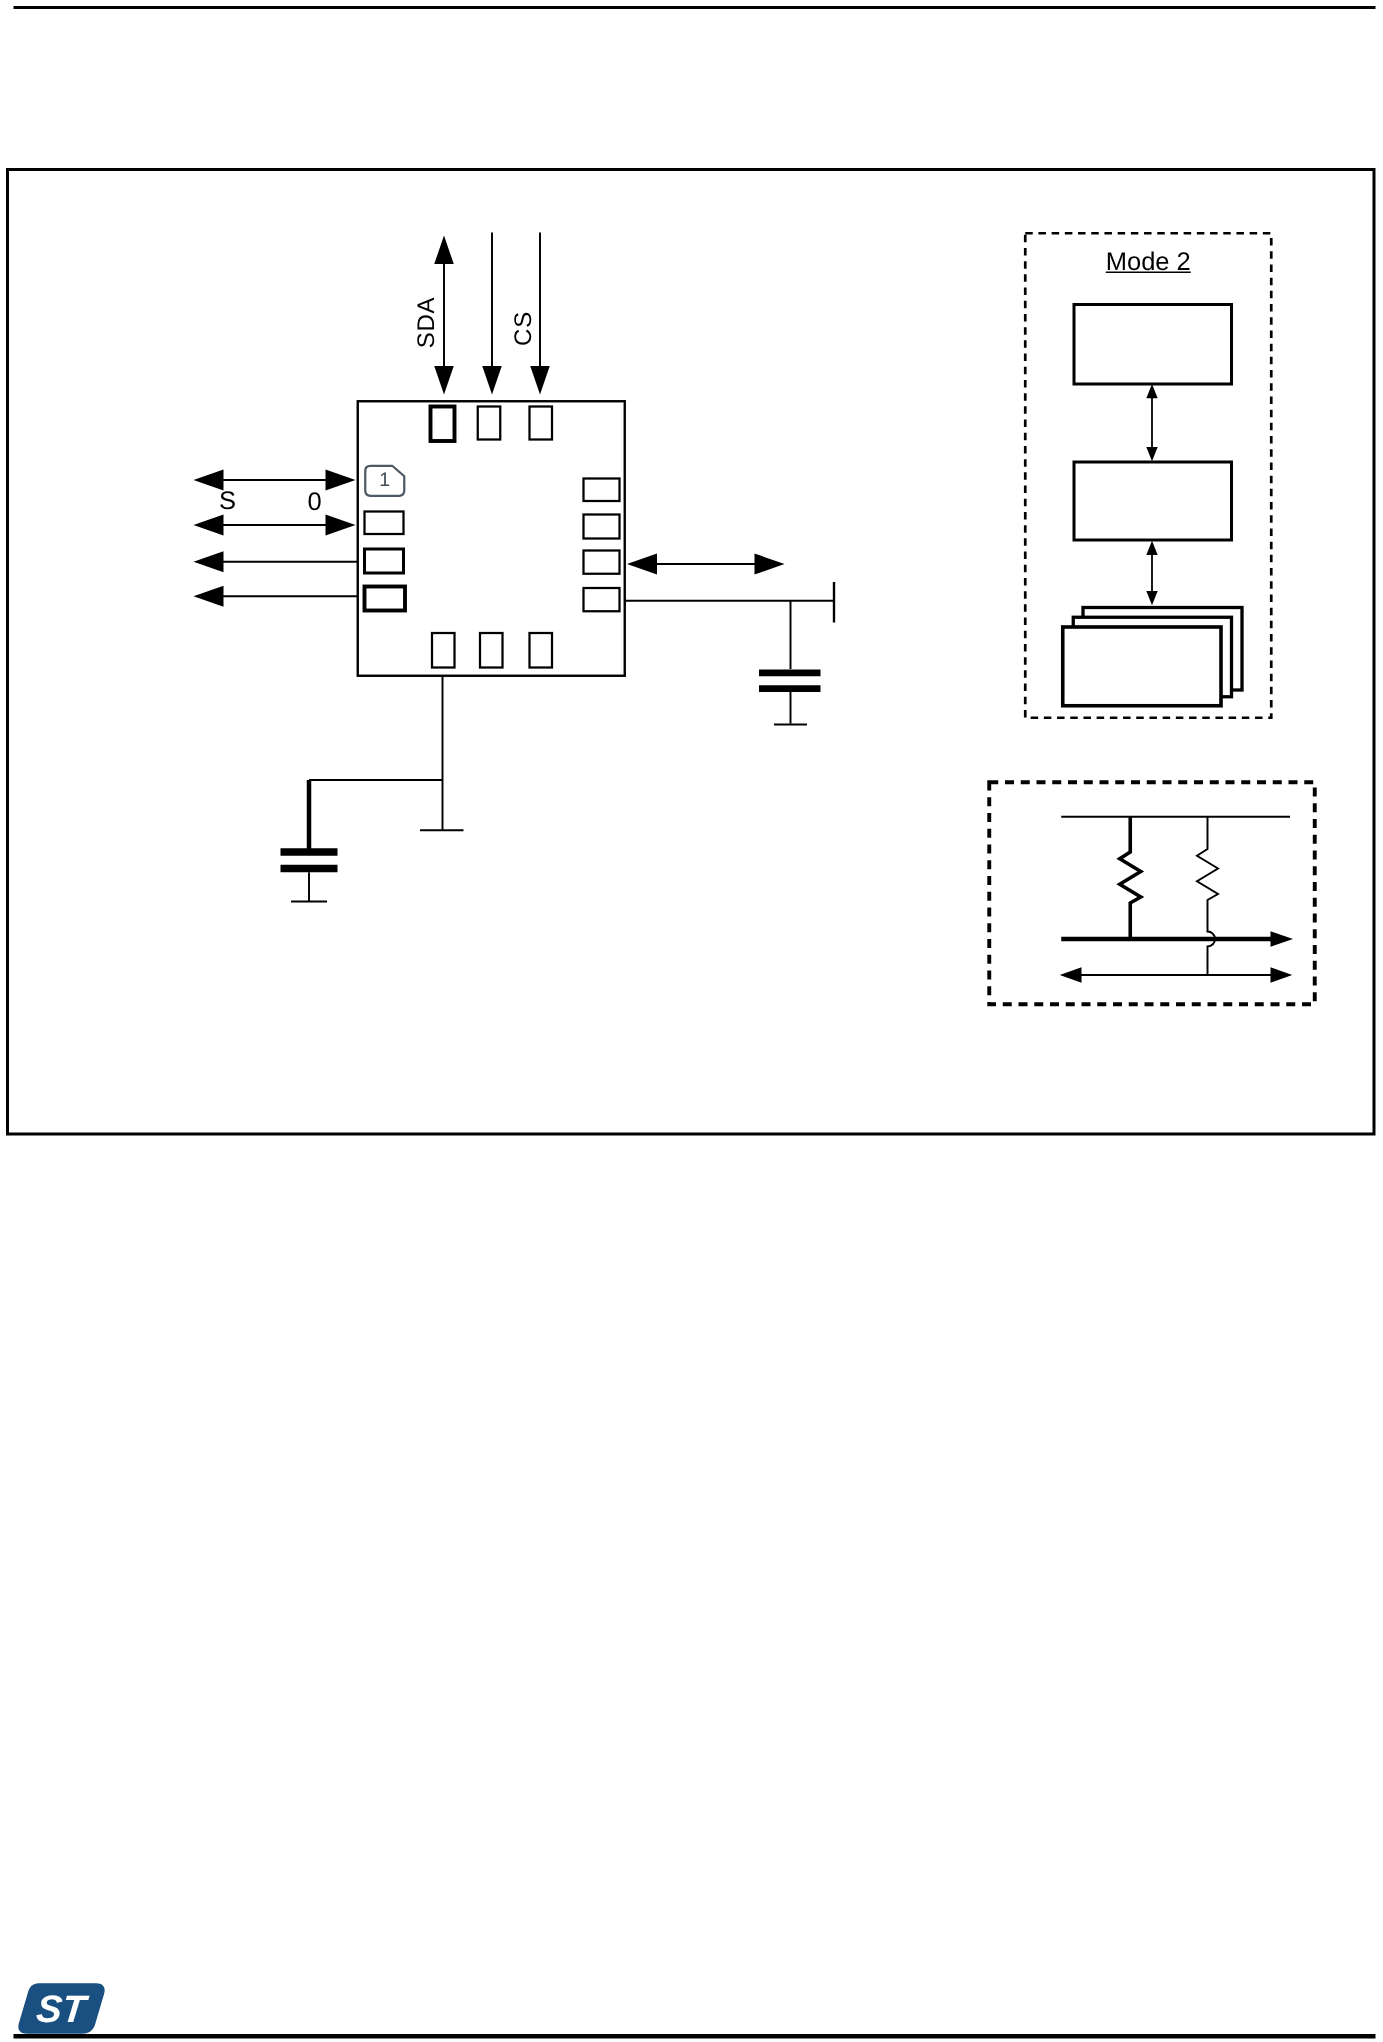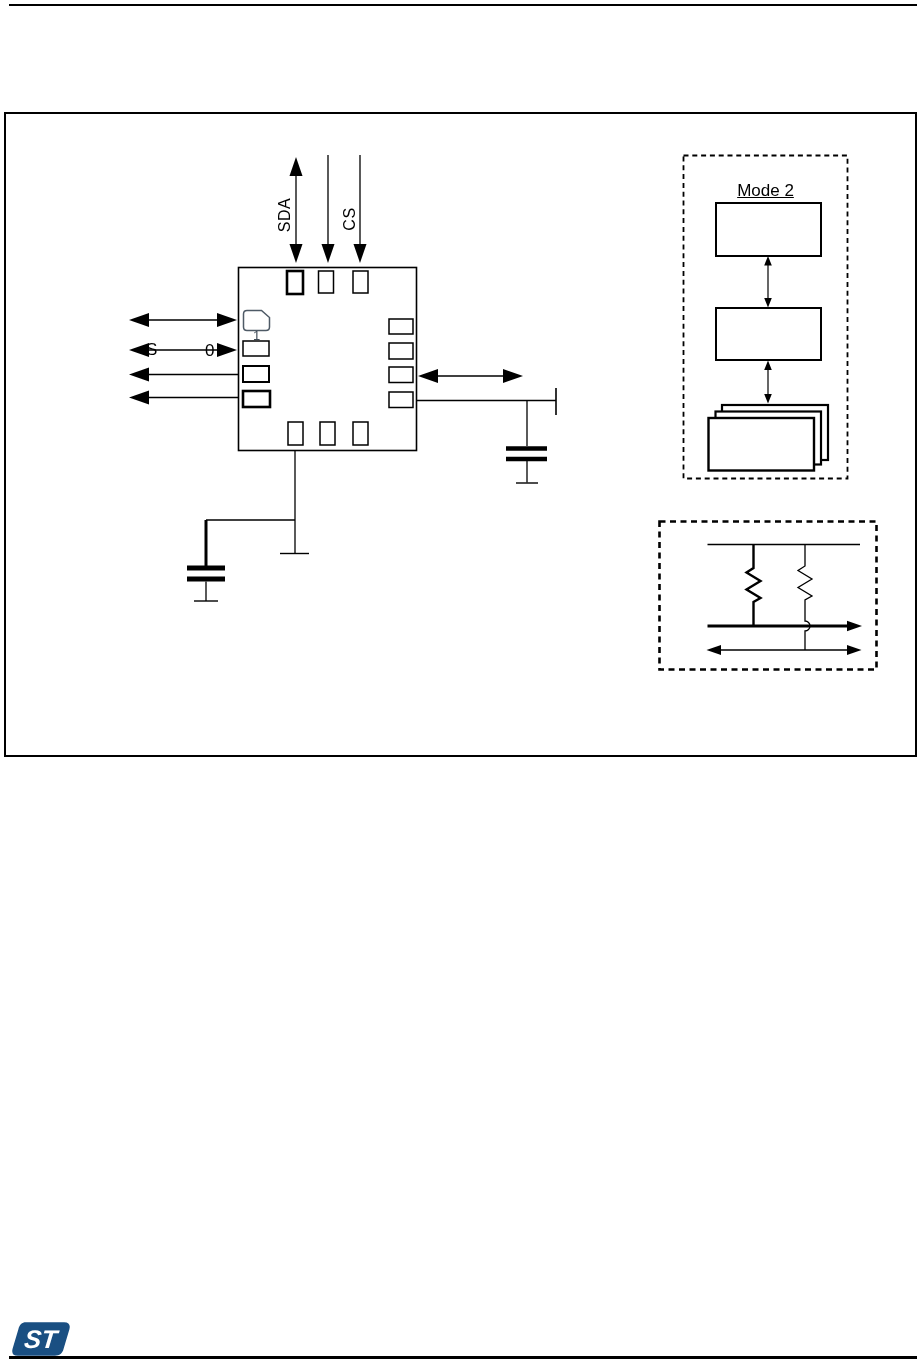--- a/index.html
+++ b/index.html
@@ -6,21 +6,21 @@
   .page{
     position:relative;width:922px;height:1361px;background:#ffffff;
     font-family:"Liberation Sans",sans-serif;color:#000;overflow:hidden;
   }
   .rule{position:absolute;background:#000;}
   .figure-frame{
     position:absolute;left:4px;top:112px;width:913px;height:645px;
     border:2px solid #000;box-sizing:border-box;background:#fff;
   }
   svg.schematic{position:absolute;left:0;top:0;z-index:2;}
-  .lbl{position:absolute;z-index:3;white-space:nowrap;margin-top:16px;}
+  .lbl{position:absolute;z-index:3;white-space:nowrap;}
   .vlabel{
     position:absolute;z-index:3;text-align:center;
     transform:rotate(-90deg);white-space:nowrap;
   }
   .sig{font-size:16px;letter-spacing:0.5px;}
   .pinlbl{font-size:13px;color:#3f4b57;text-align:center;}
   .mode-title{
     font-size:17px;text-decoration:underline;text-align:center;
   }
   .logo-wrap{position:absolute;left:12px;top:1320px;z-index:3;}

